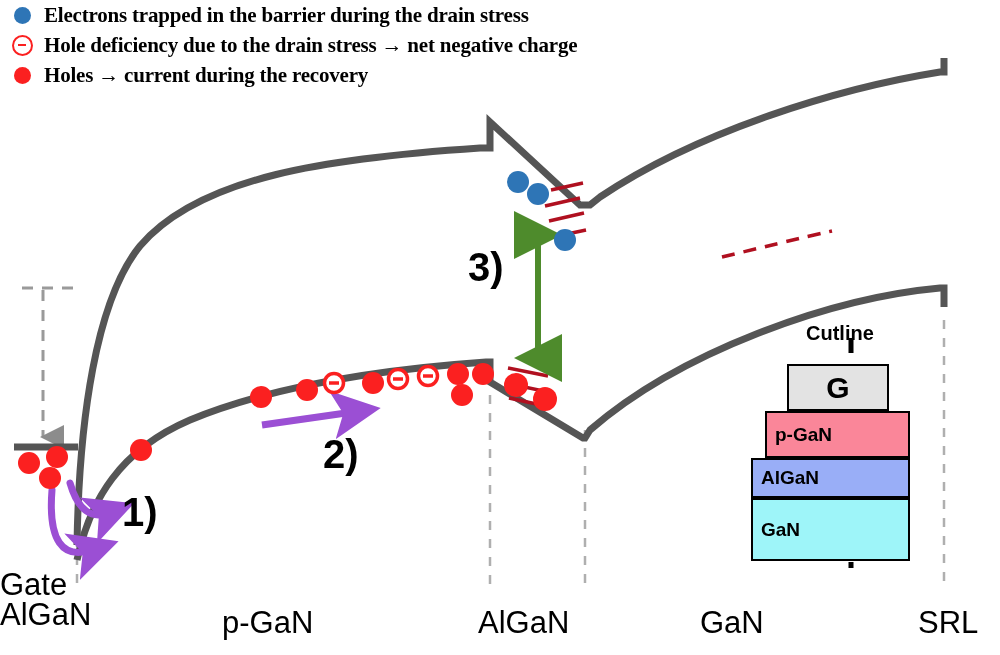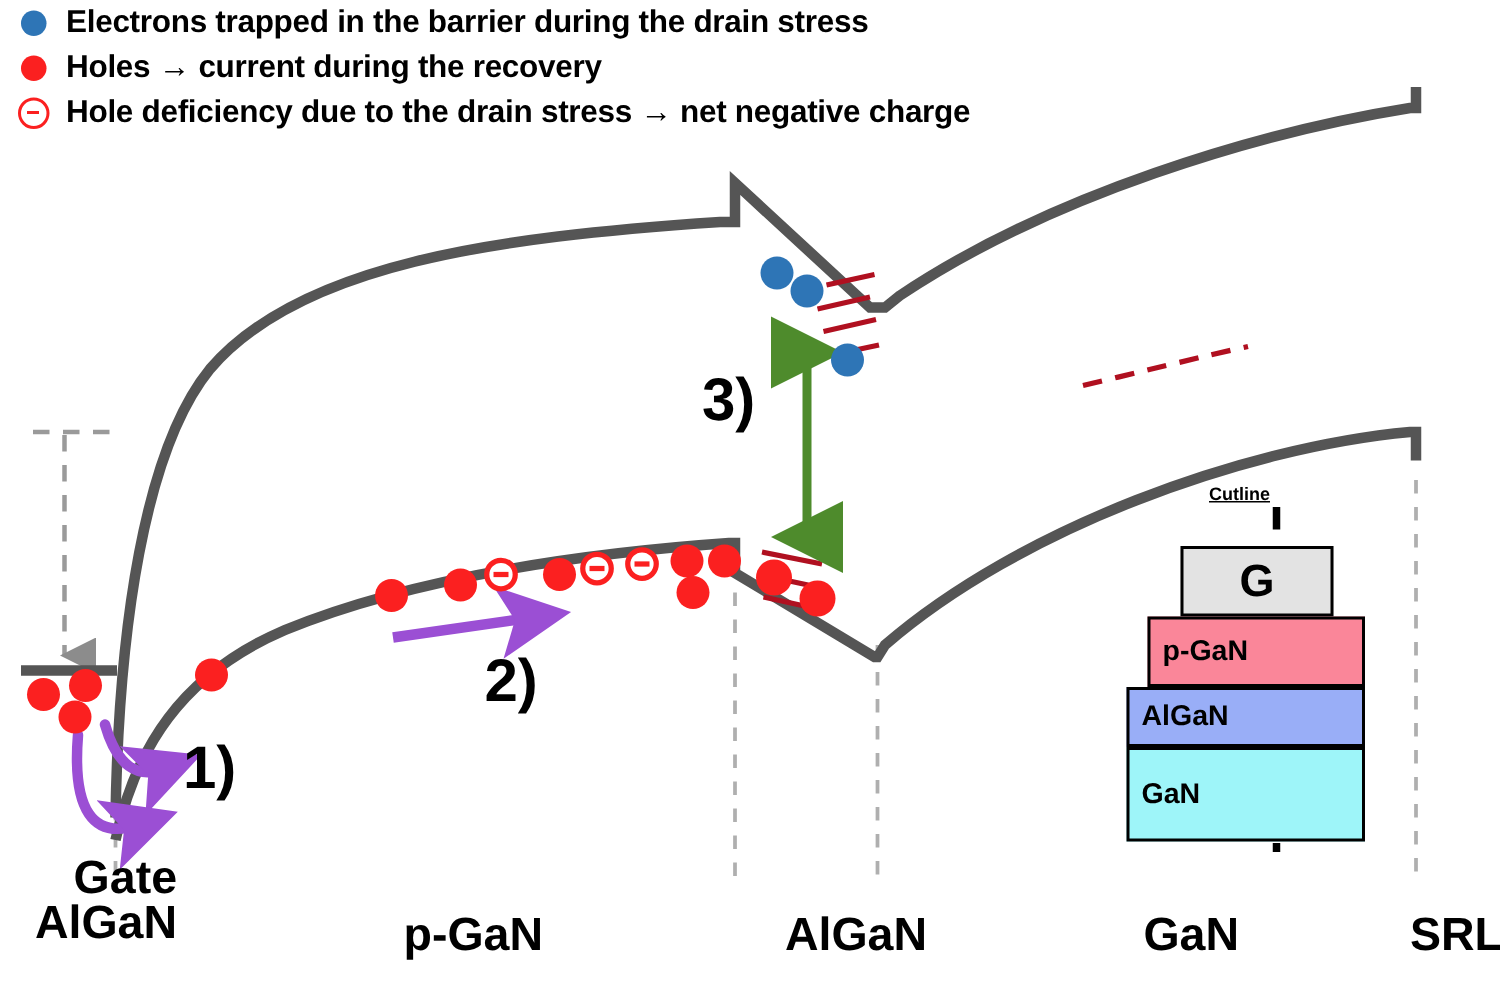--- a/index.html
+++ b/index.html
@@ -7,57 +7,57 @@
   body{
     width:1000px;height:655px;
     background:#ffffff;
     font-family:"Liberation Sans", sans-serif;
     overflow:hidden;
     position:relative;
   }
   #stage{position:relative;width:1000px;height:655px;}
   svg#band{position:absolute;left:0;top:0;width:1000px;height:655px;}
 
-  .legend{position:absolute;left:0;top:0;width:1000px;}
+  .legend{position:absolute;left:0;top:0;width:1000px;font-family:Liberation Serif, serif;}
   .legend-row{display:flex;align-items:center;height:30px;}
   .legend-row .bullet{width:44px;display:flex;justify-content:center;align-items:center;}
   .legend-text{
     font-weight:bold;font-size:21px;color:#000;
     letter-spacing:-0.2px;white-space:nowrap;
   }
   .dot-blue{width:17px;height:17px;border-radius:50%;background:#2E75B6;display:block;}
   .dot-red{width:17px;height:17px;border-radius:50%;background:#FB2020;display:block;}
   .ring-red{
     width:17px;height:17px;border-radius:50%;
     border:2.5px solid #FB2020;background:#fff;
     display:flex;align-items:center;justify-content:center;
   }
   .ring-red::after{content:"";display:block;width:8px;height:2.5px;background:#FB2020;}
 
   .region-label{
-    position:absolute;font-weight:bold;font-size:31px;color:#000;
-    text-align:right;white-space:nowrap;
+    position:absolute;font-weight:normal;font-size:31px;color:#000;
+    text-align:left;white-space:nowrap;
   }
   .region-label.two-line{line-height:0.98;}
 
   .step-label{
     position:absolute;font-weight:bold;font-size:40px;color:#000;
     white-space:nowrap;
   }
 
   .inset{position:absolute;}
   .inset-box{
     position:absolute;border:2.5px solid #000;
     box-sizing:border-box;
     display:flex;align-items:center;
     font-weight:bold;color:#000;
   }
   .inset-box span{padding-left:8px;}
   .cutline-label{
-    position:absolute;font-weight:bold;font-size:12px;color:#000;white-space:nowrap;text-decoration:underline;
+    position:absolute;font-weight:bold;font-size:20px;color:#000;white-space:nowrap;
   }
 </style>
 </head>
 <body>
 
 <div id="stage">
 
   <svg id="band" viewBox="0 0 1000 655">
     <defs>
       <marker id="arrGreen" markerWidth="9" markerHeight="9" refX="4.5" refY="4.5" orient="auto">
@@ -179,29 +179,29 @@
 
   <div class="legend">
     <div class="legend-row">
       <div class="bullet">
           <span class="dot-blue"></span>
         </div>
       <div class="legend-text">Electrons trapped in the barrier during the drain stress</div>
     </div>
     <div class="legend-row">
       <div class="bullet">
+          <span class="ring-red"></span>
+        </div>
+      <div class="legend-text">Hole deficiency due to the drain stress → net negative charge</div>
+    </div>
+    <div class="legend-row">
+      <div class="bullet">
           <span class="dot-red"></span>
         </div>
       <div class="legend-text">Holes → current during the recovery</div>
-    </div>
-    <div class="legend-row">
-      <div class="bullet">
-          <span class="ring-red"></span>
-        </div>
-      <div class="legend-text">Hole deficiency due to the drain stress → net negative charge</div>
     </div>
   </div>
 
   <div class="step-label" style="left:122px;top:490px;">1)</div>
   <div class="step-label" style="left:323px;top:432px;">2)</div>
   <div class="step-label" style="left:468px;top:245px;">3)</div>
 
   <div class="region-label two-line" style="left:0px;top:570px;width:118px;">
     <div>Gate</div>
     <div>AlGaN</div>

